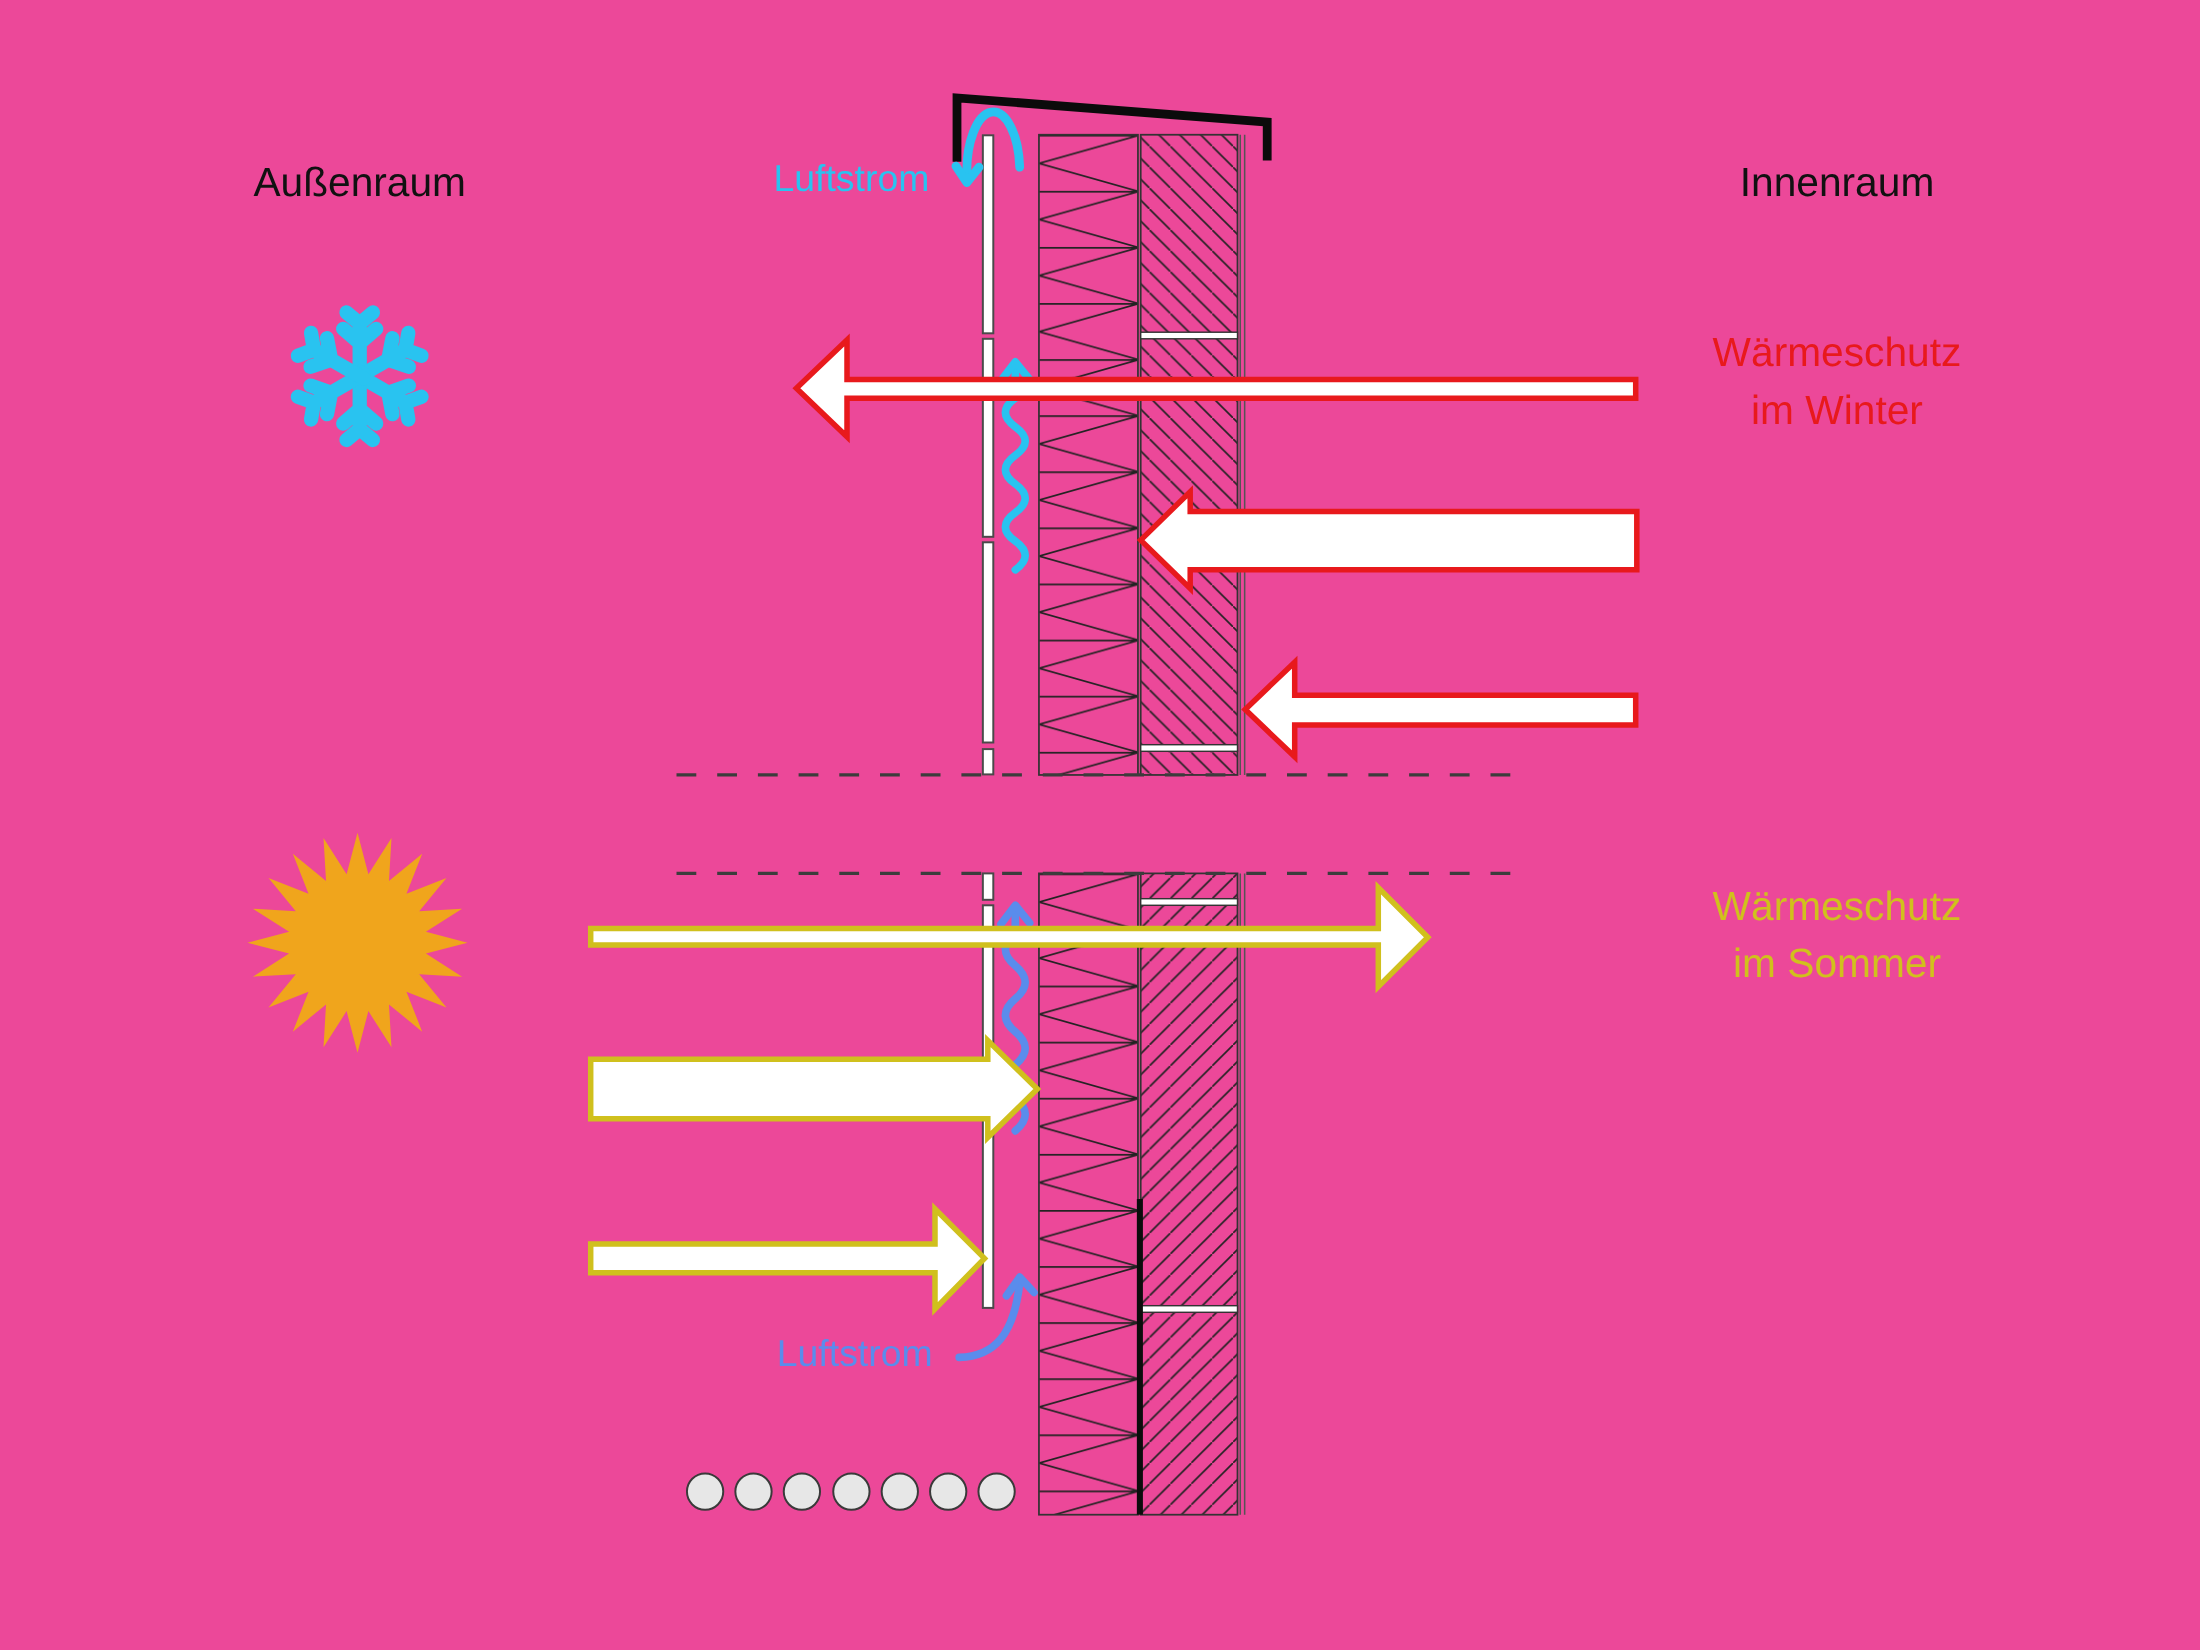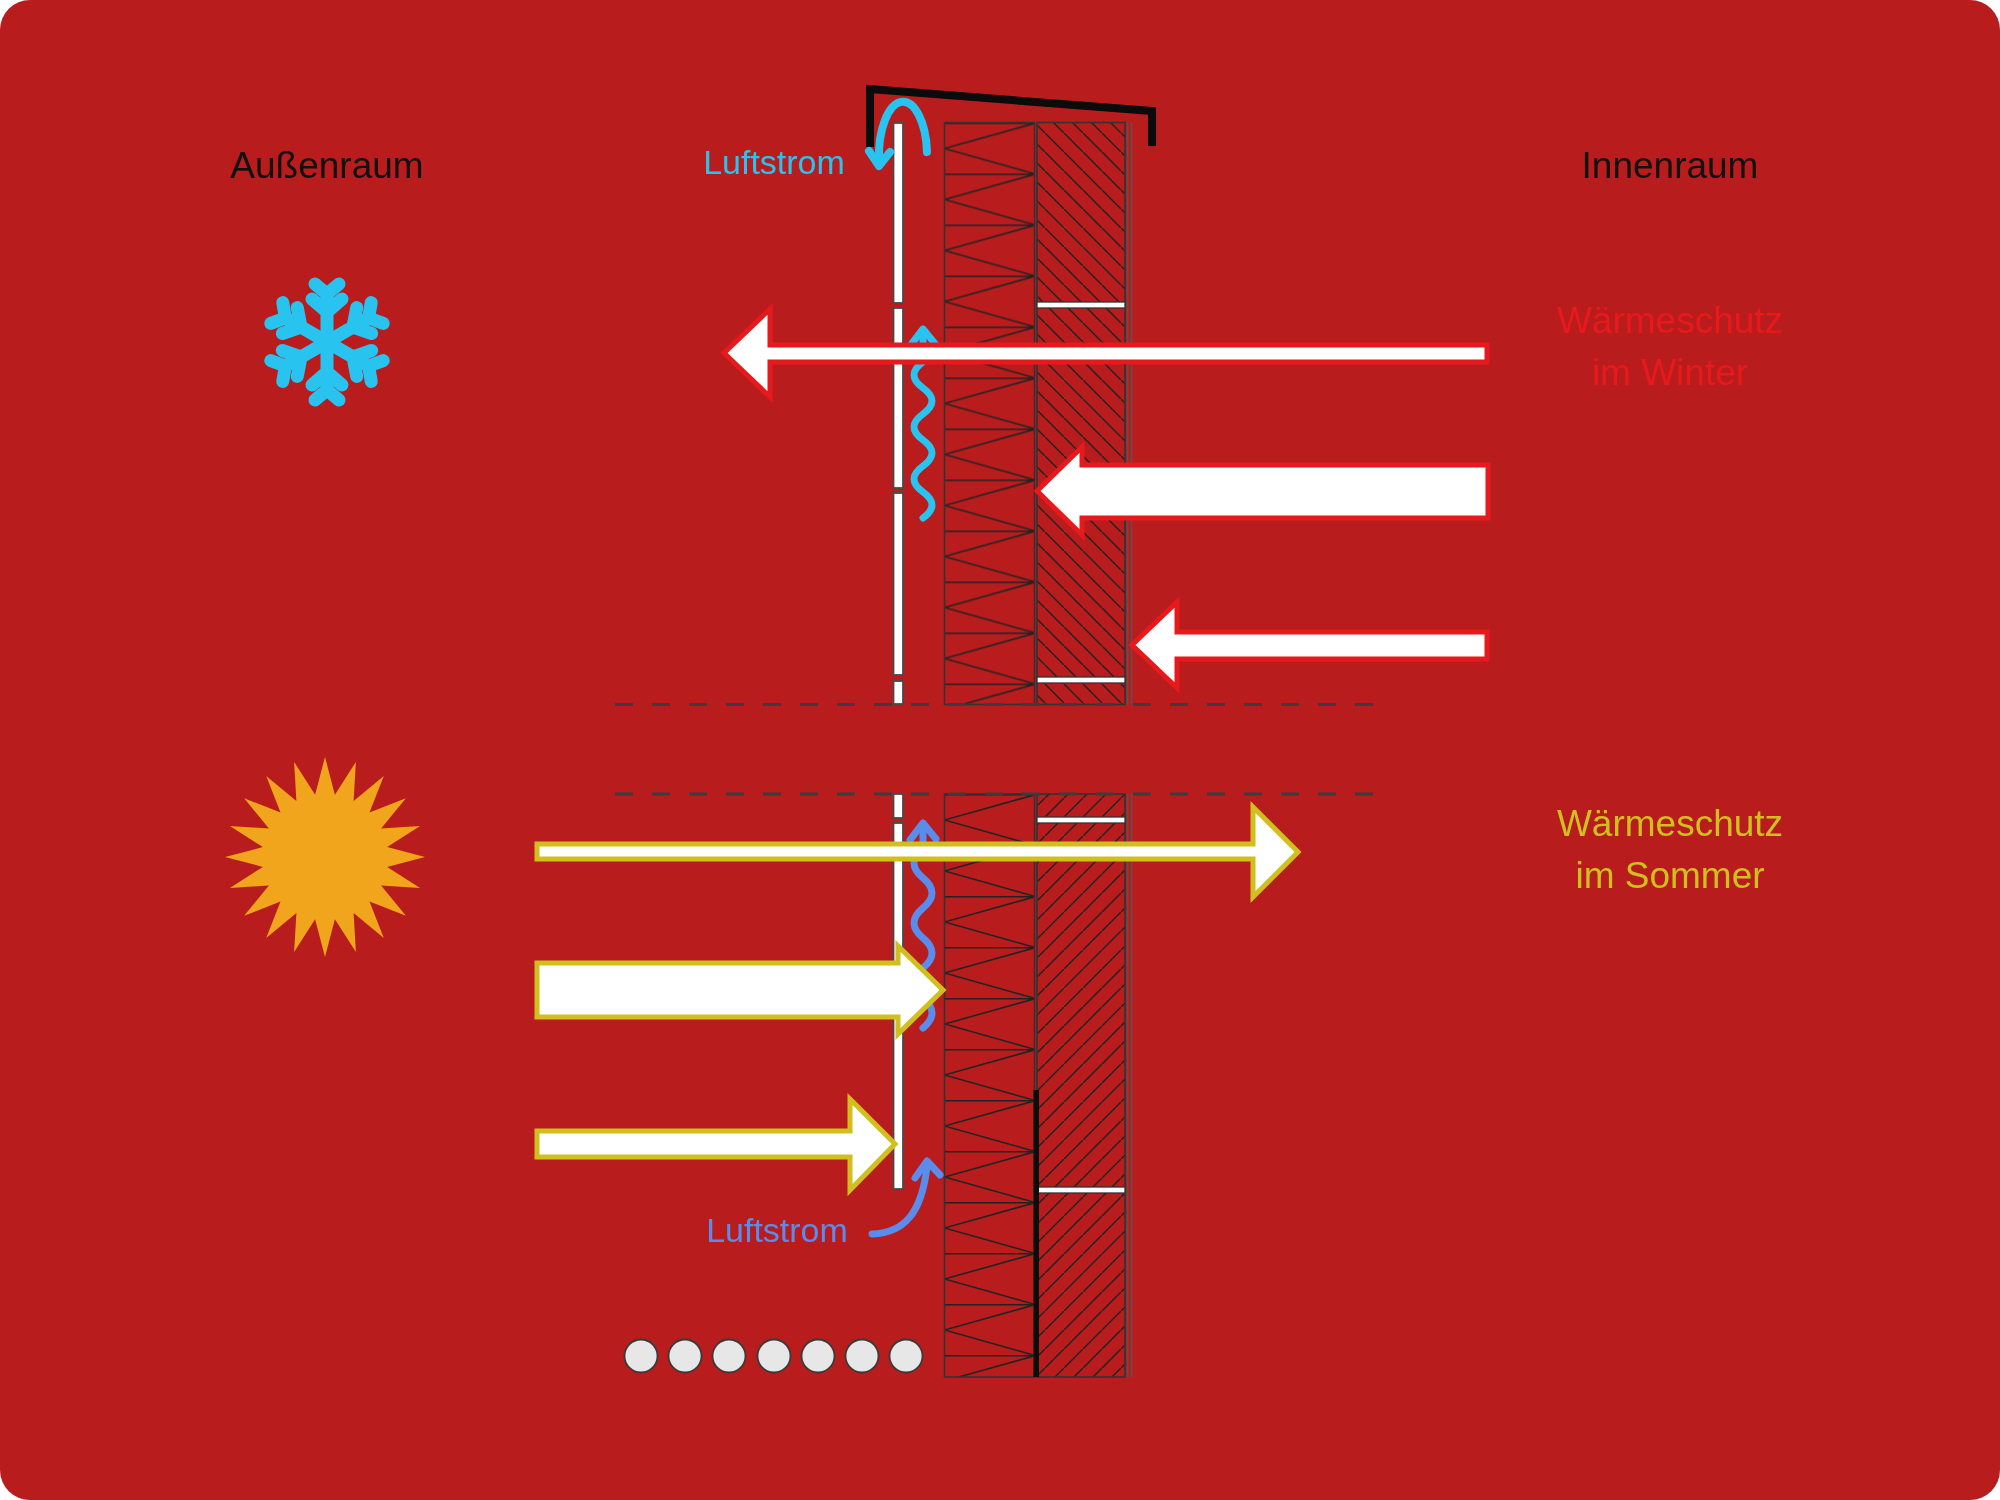--- a/index.html
+++ b/index.html
@@ -1,17 +1,17 @@
 <!DOCTYPE html>
 <html><head>
 <meta charset="utf-8">
 <style>
   html,body{margin:0;padding:0;background:#ffffff;}
-  .stage{width:2000px;height:1500px;position:relative;background:#b91c1c;
-         font-family:"Liberation Sans", sans-serif;border-radius:30px;}
+  .stage{width:2000px;height:1500px;position:relative;background:#ec4899;
+         font-family:"Liberation Sans", sans-serif;}
   svg{display:block;}
   text{font-family:"Liberation Sans", sans-serif;}
   .zone-label{font-size:37px;}
   .flow-label{font-size:34px;}
   .heat-label{font-size:37px;}
 </style>
 </head>
 <body>
 
 <div class="stage">

